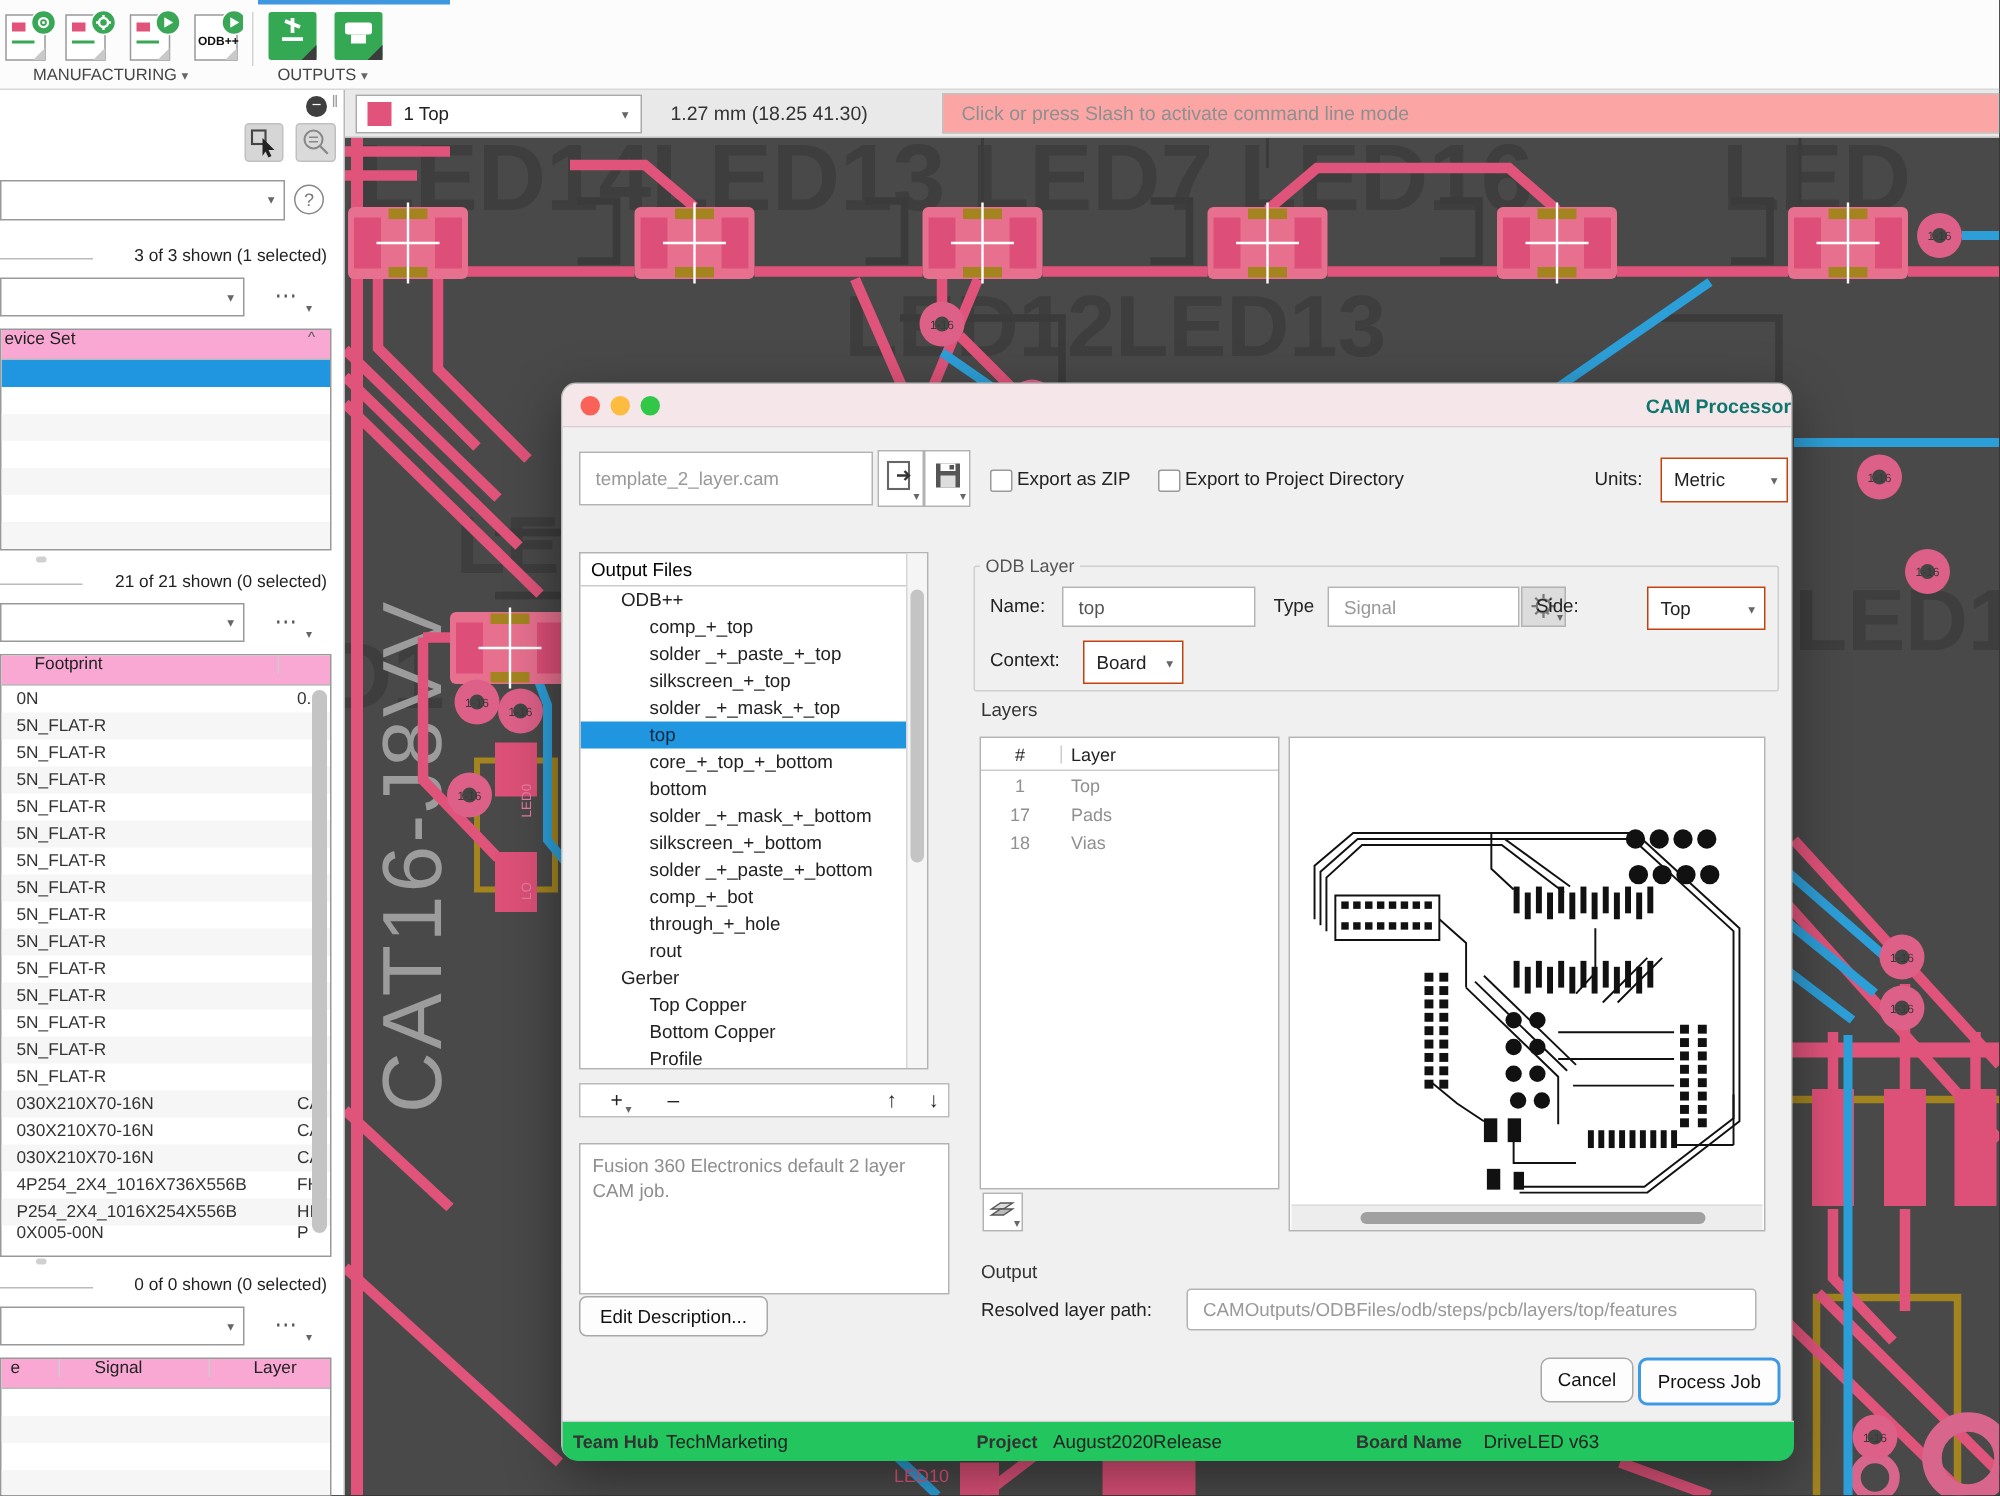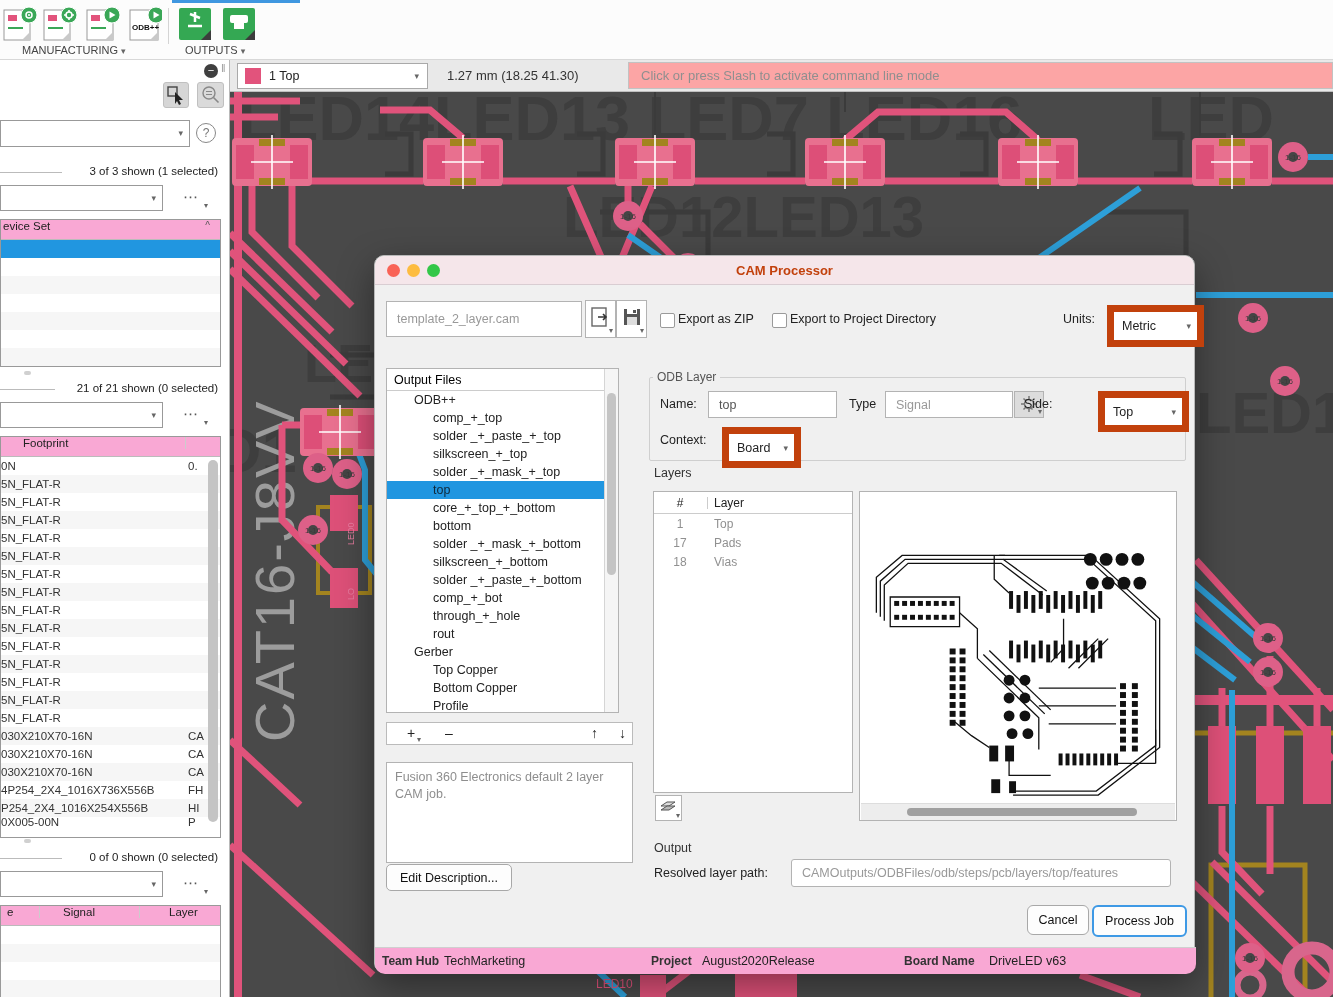--- a/index.html
+++ b/index.html
@@ -30,35 +30,35 @@
   .ellipsis-btn{position:absolute;font-size:15px;color:#555;letter-spacing:1px;}
   .tiny-caret{position:absolute;font-size:8px;color:#666;}
   .side-table{position:absolute;border:1px solid #999;background:#fff;overflow:hidden;}
   .tbl-head{height:19px;border-bottom:1px solid #bbb;font-size:11.5px;color:#222;display:flex;align-items:flex-start;background:#f9a8d4;}
   .empty-row{height:18px;}
   .empty-row.alt{background:#f6f6f6;}
   .sel-row{height:18px;background:#2196e0;}
   .fp-row{height:18px;display:flex;font-size:11.5px;color:#333;align-items:center;}
   .fp-row.alt{background:#f6f6f6;}
   .fp-row.partial{height:9px;overflow:hidden;}
-  .fp-name{flex:0 0 183px;padding-left:0;white-space:nowrap;overflow:hidden;}
+  .fp-name{flex:0 0 183px;padding-left:10px;white-space:nowrap;overflow:hidden;}
   .fp-val{padding-left:4px;white-space:nowrap;}
   .scroll-thumb{position:absolute;background:#c4c4c4;border-radius:5px;}
   .resize-dot{position:absolute;width:7px;height:4px;background:#d0d0d0;border-radius:2px;}
   
   #cam-dialog{left:374px;top:255px;width:821px;height:718px;background:#f0f0f0;border:1px solid #b9b9b9;
               border-radius:10px;box-shadow:0 12px 36px rgba(0,0,0,.4);z-index:10;}
   #dlg-title{left:0;top:0;width:100%;height:29px;background:#f5e6ea;border-bottom:1px solid #d9cdd2;
-             border-radius:10px 10px 0 0;display:flex;align-items:center;justify-content:center;
-             font-size:13px;font-weight:bold;color:#c2410c;}
+             border-radius:10px 10px 0 0;display:flex;align-items:center;justify-content:flex-end;
+             font-size:13px;font-weight:bold;color:#0f766e;}
   .tlight{position:absolute;top:8px;width:13px;height:13px;border-radius:50%;}
   .box{background:#fff;border:1px solid #b3b3b3;}
   .dlg-label{font-size:12.5px;color:#222;position:absolute;}
   .chk{position:absolute;width:13px;height:13px;background:#fff;border:1px solid #9a9a9a;border-radius:2px;}
-  .select-box{position:absolute;background:#fff;border:7px solid #c2410c;font-size:12.5px;color:#222;
+  .select-box{position:absolute;background:#fff;border:1px solid #c2410c;font-size:12.5px;color:#222;
               display:flex;align-items:center;padding-left:8px;}
   .select-box .caret{position:absolute;right:6px;}
   #tree-box{left:11px;top:112px;width:233px;height:345px;}
   #tree-head{height:21px;border-bottom:1px solid #ccc;font-size:12.5px;color:#000000;display:flex;align-items:center;padding-left:7px;}
   .tree-item{height:18px;font-size:12.5px;color:#222;display:flex;align-items:center;white-space:nowrap;}
   .tree-item.lvl1{padding-left:27px;}
   .tree-item.lvl2{padding-left:46px;}
   .tree-item.selected{background:#2196e0;color:#10293a;}
   #tree-scroll{position:absolute;right:0;top:0;bottom:0;width:13px;border-left:1px solid #d5d5d5;background:#f5f5f5;}
   #pm-strip{left:11px;top:466px;width:247px;height:23px;background:#fff;border:1px solid #bbb;font-size:14px;color:#222;}
@@ -67,21 +67,21 @@
        display:flex;align-items:center;justify-content:center;}
   fieldset{position:absolute;border:1px solid #cfcfcf;border-radius:2px;margin:0;padding:0;}
   legend{font-size:12px;color:#555;padding:0 4px;margin-left:3px;}
   .sec-label{position:absolute;font-size:12.5px;color:#333;}
   #layers-table{left:278px;top:235px;width:200px;height:302px;}
   .lyr-head{height:21px;border-bottom:1px solid #ccc;display:flex;font-size:12px;color:#222;align-items:center;}
   .lr{height:19px;display:flex;font-size:12px;color:#909090;align-items:center;}
   .ln{flex:0 0 52px;text-align:center;}
   #preview-box{left:484px;top:235px;width:318px;height:330px;}
   #preview-scroll{position:absolute;left:1px;right:1px;bottom:0;height:16px;background:#ededed;border-top:1px solid #ddd;}
-  #footerbar{left:0;top:691px;width:821px;height:27px;background:#f9a8d4;border-top:1px solid #cfcfcf;
+  #footerbar{left:0;top:691px;width:821px;height:27px;background:#22c55e;border-top:1px solid #cfcfcf;
              border-radius:0 0 10px 10px;font-size:12.5px;color:#222;}
   .foot-label{font-weight:bold;font-size:12px;color:#333;position:absolute;top:6px;}
   .foot-val{position:absolute;top:6px;color:#222;}
   svg text{font-family:"Liberation Sans",sans-serif;}
   .pcb-big{font-weight:bold;fill:#3e3e3e;}
 </style>
 </head>
 <body>
 
 <div id="app">

